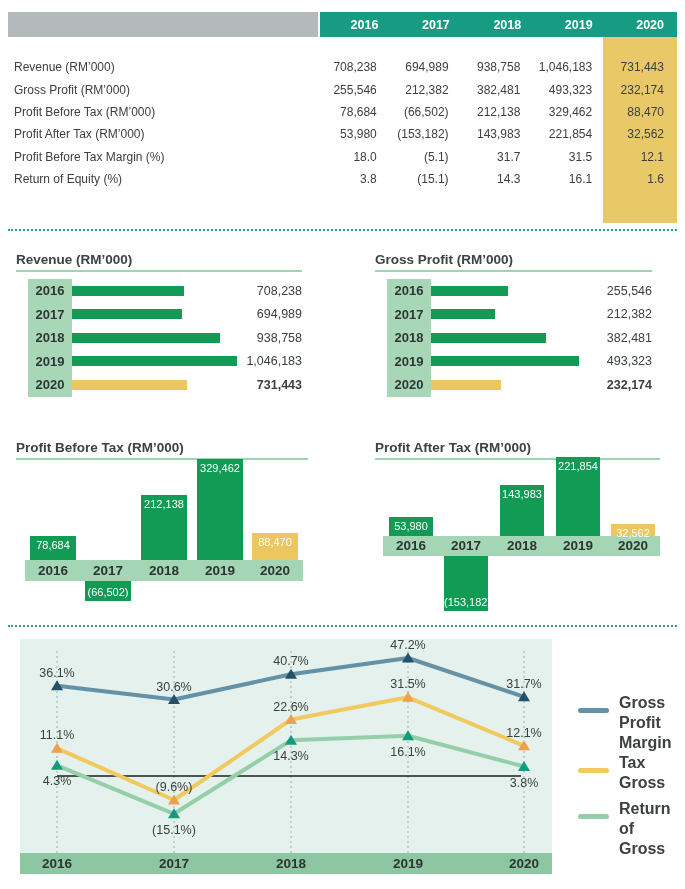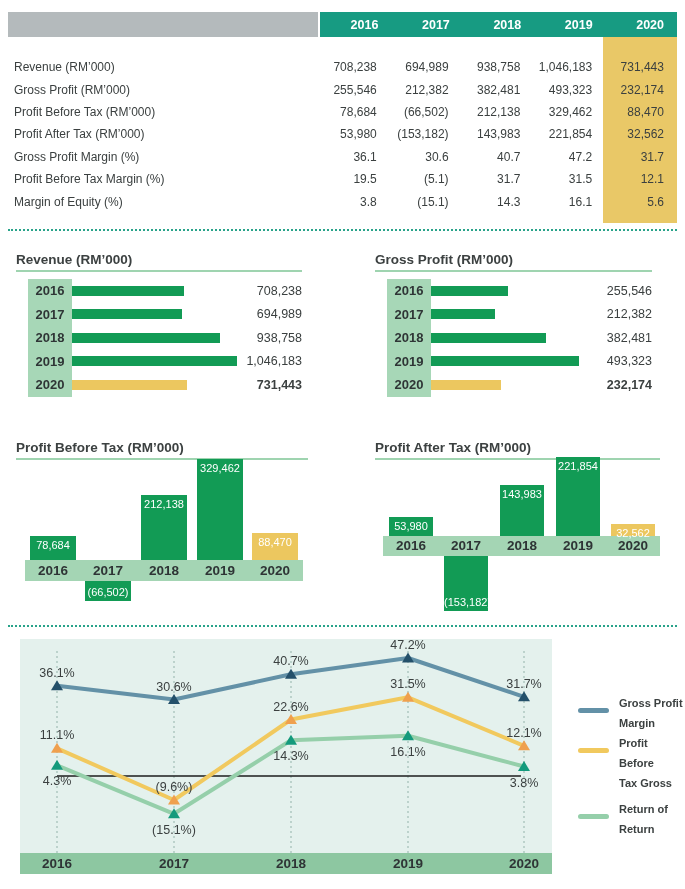--- a/index.html
+++ b/index.html
@@ -51,21 +51,21 @@
   .vyear{position:absolute;text-align:center;font-weight:700;font-size:13.5px;color:#2e3435;}
 
   
   .line-bg{position:absolute;left:20px;top:639px;width:532px;height:214px;background:#e4f1ed;}
   .line-band{position:absolute;left:20px;top:853px;width:532px;height:21px;background:#8dc7a1;}
   .band-year{position:absolute;top:0;width:70px;text-align:center;font-weight:700;
              font-size:13.5px;color:#2e3435;line-height:21px;}
   .legend{position:absolute;left:578px;top:639px;width:106px;}
   .legend-item{display:flex;}
   .legend-swatch{width:31px;height:5px;border-radius:3px;margin-top:15px;flex-shrink:0;}
-  .legend-label{margin-left:10px;font-size:11px;font-weight:700;color:#3c4141;line-height:20px;}
+  .legend-label{margin-left:10px;font-size:16px;font-weight:700;color:#3c4141;line-height:20px;}
 </style>
 </head>
 <body>
 
 <div class="page">
 
   <div class="fin-table">
     <div class="fin-header">
       <div class="label-cell"></div>
       <div class="years" id="table-years">
@@ -104,42 +104,34 @@
         </div>
         <div class="trow">
           <div class="tlabel">Profit After Tax (RM’000)</div>
           <div class="tcell">53,980</div>
           <div class="tcell">(153,182)</div>
           <div class="tcell">143,983</div>
           <div class="tcell">221,854</div>
           <div class="tcell">32,562</div>
         </div>
         <div class="trow">
-          <div class="tlabel">Gross Profit Margin (%)</div>
-          <div class="tcell">36.1</div>
-          <div class="tcell">30.6</div>
-          <div class="tcell">40.7</div>
-          <div class="tcell">47.2</div>
-          <div class="tcell">31.7</div>
-        </div>
-        <div class="trow">
           <div class="tlabel">Profit Before Tax Margin (%)</div>
-          <div class="tcell">19.5</div>
+          <div class="tcell">18.0</div>
           <div class="tcell">(5.1)</div>
           <div class="tcell">31.7</div>
           <div class="tcell">31.5</div>
           <div class="tcell">12.1</div>
         </div>
         <div class="trow">
-          <div class="tlabel">Margin of Equity (%)</div>
+          <div class="tlabel">Return of Equity (%)</div>
           <div class="tcell">3.8</div>
           <div class="tcell">(15.1)</div>
           <div class="tcell">14.3</div>
           <div class="tcell">16.1</div>
-          <div class="tcell">5.6</div>
+          <div class="tcell">1.6</div>
         </div>
       </div>
   </div>
 
   <div class="dotted-sep" style="top:229px;"></div>
 
   <div class="hchart" id="chart-revenue">
     <div class="chart-title">Revenue (RM’000)</div>
     <div class="title-underline"></div>
     <div class="hchart-body" id="hc-rev">
@@ -334,26 +326,25 @@
     <div class="legend-item" style="margin-top:54px;">
       <div class="legend-swatch" style="background:#6391a7;"></div>
       <div class="legend-label">
         <div>Gross Profit</div>
         <div>Margin</div>
       </div>
     </div>
     <div class="legend-item">
       <div class="legend-swatch" style="background:#f1c95e;"></div>
       <div class="legend-label">
-        <div>Profit Before</div>
         <div>Tax Gross</div>
       </div>
     </div>
     <div class="legend-item" style="margin-top:6px;">
       <div class="legend-swatch" style="background:#95cfaa;"></div>
       <div class="legend-label">
         <div>Return of</div>
-        <div>Return</div>
+        <div>Gross</div>
       </div>
     </div>
   </div>
 
 </div>
 
 </body></html>

